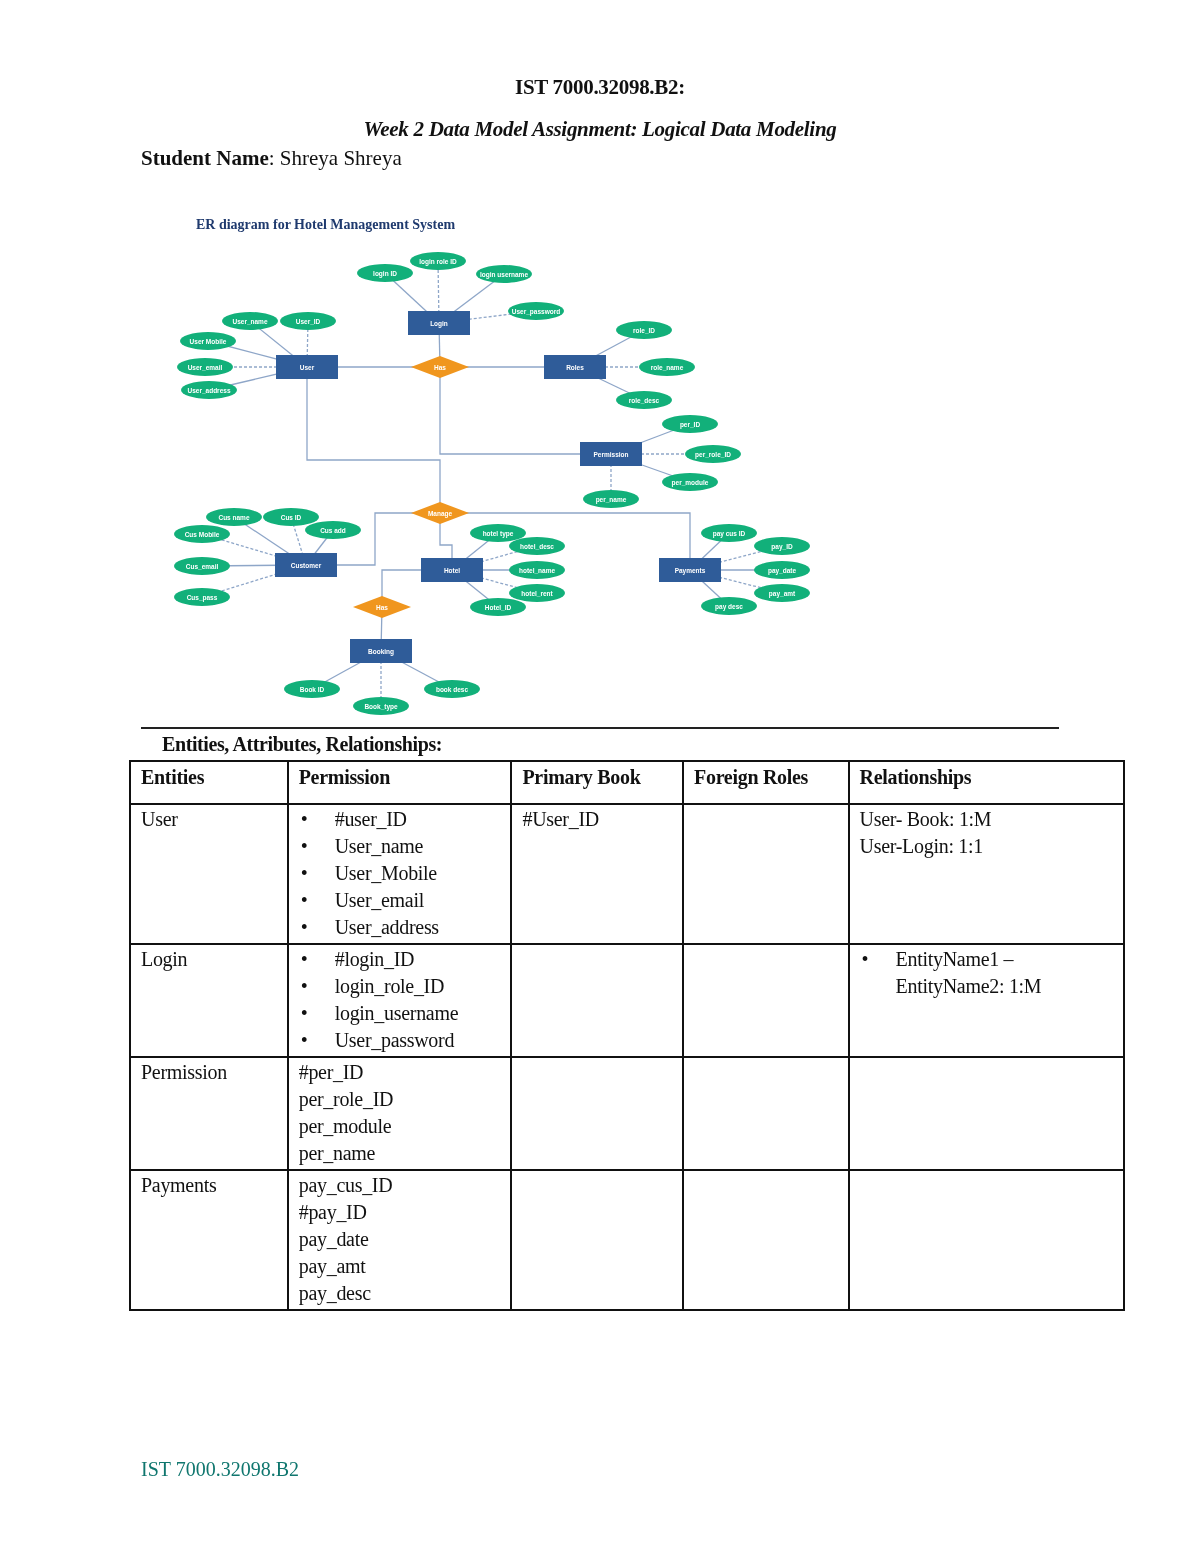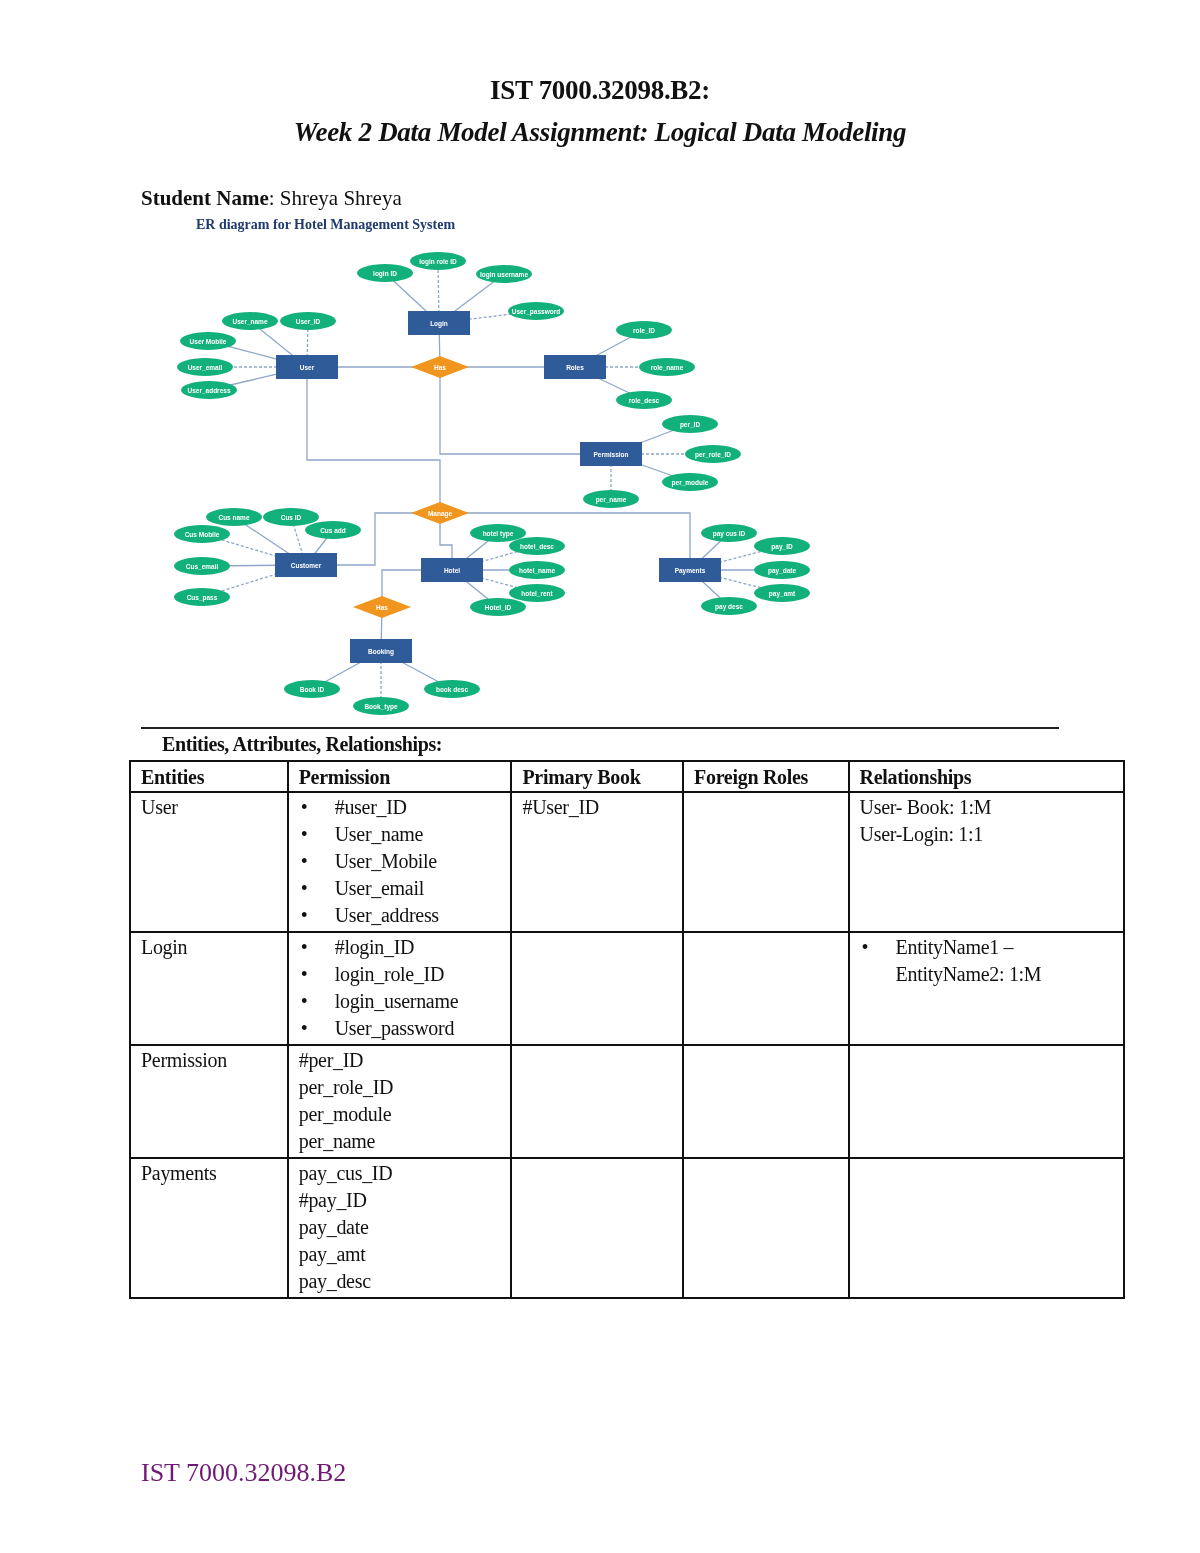--- a/index.html
+++ b/index.html
@@ -1,33 +1,33 @@
 <!DOCTYPE html>
 <html><head>
 <meta charset="utf-8">
 <style>
   html, body { margin: 0; padding: 0; background: #ffffff; }
   body { width: 1200px; height: 1553px; position: relative; overflow: hidden;
          font-family: "Liberation Serif", "DejaVu Serif", serif; color: #111; }
-  .title { position: absolute; left: 0; width: 1200px; text-align: center; font-weight: bold; font-size: 27px; letter-spacing: -0.3px; }
+  .title { position: absolute; left: 0; width: 1200px; text-align: center; font-weight: bold; font-size: 21px; letter-spacing: -0.3px; }
   #t1 { top: 75px; }
   #t2 { top: 117px; left: 100px; width: 1000px; font-style: italic; }
-  .student { position: absolute; top: 146px; left: 141px; font-size: 21px; margin-top: 40px; }
+  .student { position: absolute; top: 146px; left: 141px; font-size: 21px; }
   .student b { font-weight: bold; }
   .diagram { position: absolute; left: 170px; top: 210px; width: 700px; height: 510px; }
   .hr { position: absolute; left: 141px; top: 727px; width: 918px; height: 2px; background: #222; }
   .section-label { position: absolute; left: 141px; top: 733px; font-weight: bold; font-size: 20px; letter-spacing: -0.4px; margin-left: 21px; }
   table.grid { position: absolute; left: 129px; top: 760px; width: 996px; border-collapse: collapse; font-size: 20px; }
   table.grid td, table.grid th { border: 2px solid #111; vertical-align: top; padding: 1px 10px 2px 10px; text-align: left; line-height: 27px; letter-spacing: -0.3px; }
-  table.grid th { font-weight: bold; padding-top: 2px; padding-bottom: 0; }
+  table.grid th { font-weight: bold; padding-top: 2px; padding-bottom: 12px; }
   ul.b { margin: 0; padding: 0; list-style: none; }
   ul.b li { position: relative; padding-left: 36px; }
   ul.b li::before { content: "\2022"; position: absolute; left: 2px; top: 0; font-size: 20px; }
   .plain div { line-height: 27px; }
-  .footer { position: absolute; left: 141px; top: 1458px; font-size: 26px; color: #701a75; }
+  .footer { position: absolute; left: 141px; top: 1458px; font-size: 20px; color: #0f766e; }
 </style>
 </head>
 <body>
 
 <div class="title" id="t1">IST 7000.32098.B2:</div>
 <div class="title" id="t2">Week 2 Data Model Assignment: Logical Data Modeling</div>
 <div class="student"><b>Student Name</b><span>: Shreya Shreya</span></div>
 
 <svg class="diagram" viewBox="0 0 700 510" xmlns="http://www.w3.org/2000/svg">
   <text id="dg-title" x="26" y="19" font-family="Liberation Serif, serif" font-weight="bold" font-size="14" fill="#1F3A6E">ER diagram for Hotel Management System</text>

